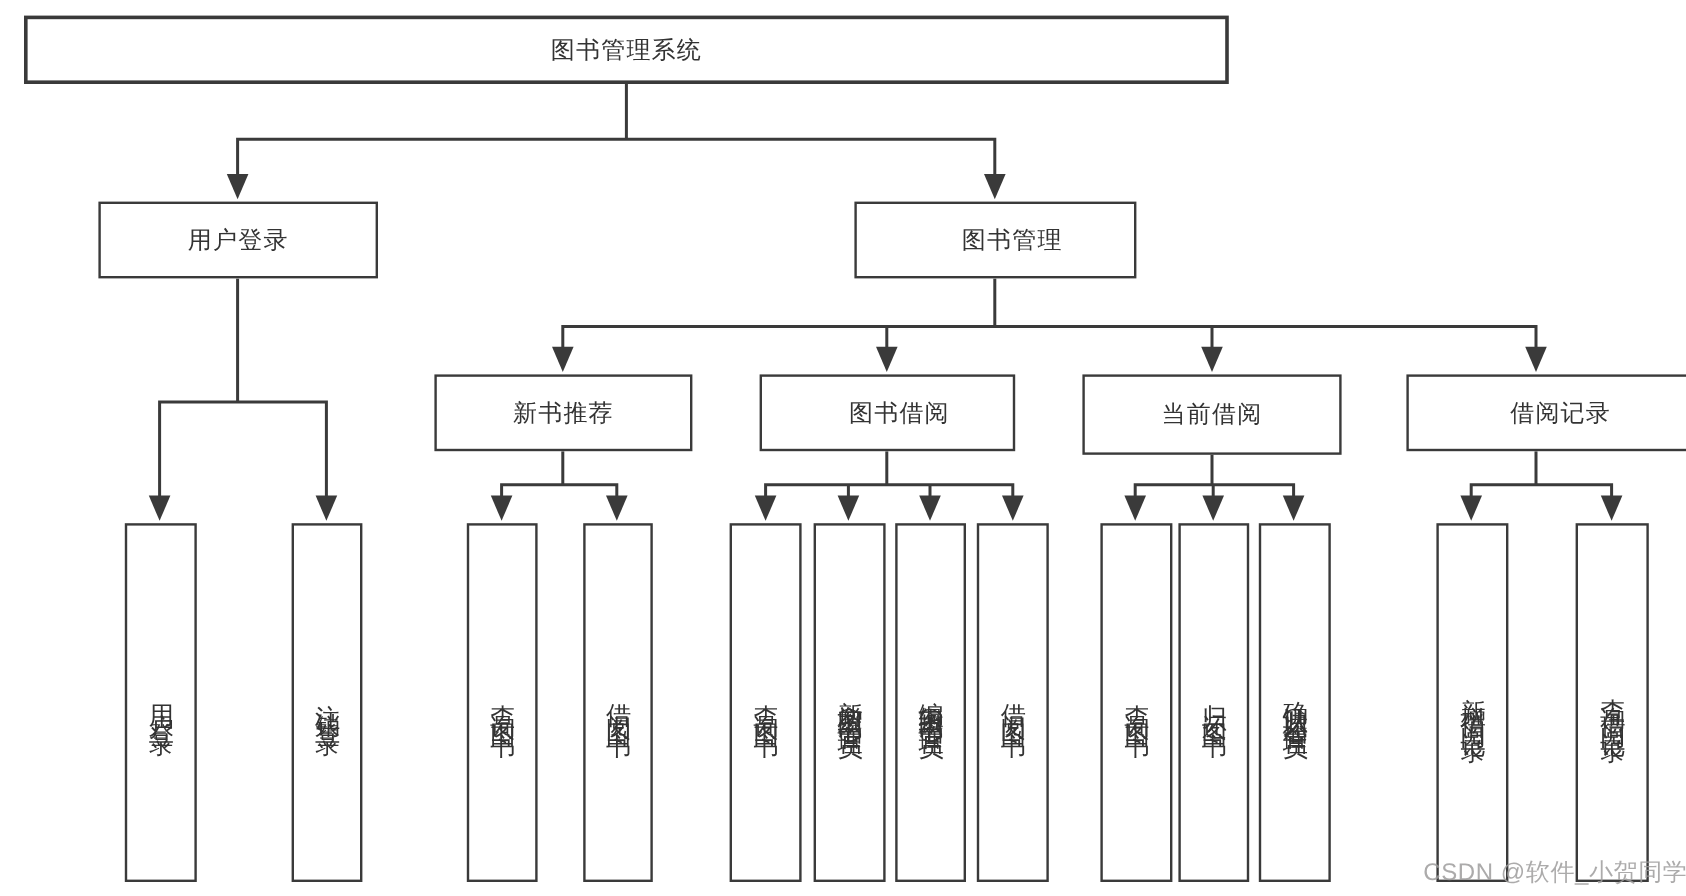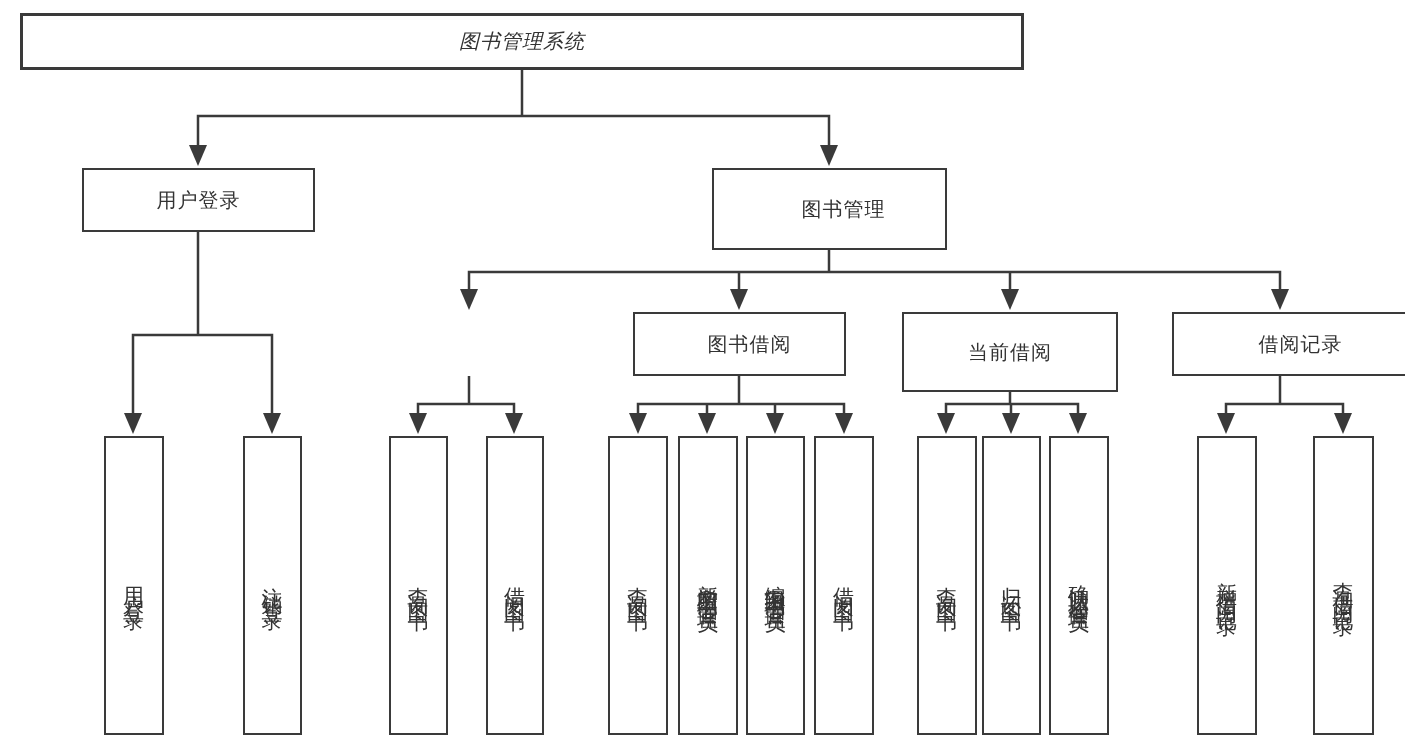--- a/index.html
+++ b/index.html
@@ -17,21 +17,21 @@
     background:#ffffff;
     border:2.5px solid #3a3a3a;
     box-sizing:border-box;
     color:#333333;
     display:flex;
     align-items:center;
     justify-content:center;
     z-index:2;
     text-align:center;
   }
-  .node.root{border-width:3px;font-style:italic;}
+  .node.root{border-width:3px;}
   .node.h{font-size:20px;letter-spacing:1px;white-space:nowrap;}
   .node.v{
     writing-mode:vertical-rl;
     text-orientation:mixed;
     font-size:21px;
     letter-spacing:8px;
     line-height:1;
   }
   .node.v.mid{letter-spacing:7px;}
   .node.v.tight{letter-spacing:4px;}
@@ -86,38 +86,40 @@
       <path d="M1002 413 L1020 413 L1011 434 Z"></path>
       <path d="M1069 413 L1087 413 L1078 434 Z"></path>
       <path d="M1217 413 L1235 413 L1226 434 Z"></path>
       <path d="M1334 413 L1352 413 L1343 434 Z"></path>
     </g>
   </svg>
 
   <div class="node h root" style="left:20px;top:13px;width:1004px;height:57px;">图书管理系统</div>
 
   <div class="node h" style="left:82px;top:168px;width:233px;height:64px;">用户登录</div>
-  <div class="node h" style="left:712px;top:168px;width:235px;height:82px;padding-left:28px;">图书管理</div>
+  <div class="node h" style="left:712px;top:168px;width:235px;height:64px;padding-left:28px;">图书管理</div>
 
+  <div class="node h" style="left:362px;top:312px;width:215px;height:64px;">新书推荐</div>
   <div class="node h" style="left:633px;top:312px;width:213px;height:64px;padding-left:20px;">图书借阅</div>
-  <div class="node h" style="left:902px;top:312px;width:216px;height:80px;">当前借阅</div>
+  <div class="node h" style="left:902px;top:312px;width:216px;height:67px;">当前借阅</div>
   <div class="node h" style="left:1172px;top:312px;width:257px;height:64px;">借阅记录</div>
 
   <div class="node v" style="left:104px;top:436px;width:60px;height:299px;">用户登录</div>
   <div class="node v" style="left:243px;top:436px;width:59px;height:299px;">注销登录</div>
 
   <div class="node v" style="left:389px;top:436px;width:59px;height:299px;">查询图书</div>
   <div class="node v" style="left:486px;top:436px;width:58px;height:299px;">借阅图书</div>
 
   <div class="node v" style="left:608px;top:436px;width:60px;height:299px;">查询图书</div>
   <div class="node v tight" style="left:678px;top:436px;width:60px;height:299px;">新增图书（管理员）</div>
   <div class="node v tight" style="left:746px;top:436px;width:59px;height:299px;">编辑图书（管理员）</div>
   <div class="node v" style="left:814px;top:436px;width:60px;height:299px;">借阅图书</div>
 
   <div class="node v" style="left:917px;top:436px;width:60px;height:299px;">查询图书</div>
   <div class="node v" style="left:982px;top:436px;width:59px;height:299px;">归还图书</div>
   <div class="node v tight" style="left:1049px;top:436px;width:60px;height:299px;">确认归还（管理员）</div>
 
   <div class="node v mid" style="left:1197px;top:436px;width:60px;height:299px;">新增借阅记录</div>
   <div class="node v mid" style="left:1313px;top:436px;width:61px;height:299px;">查询借阅记录</div>
 
+  <div class="watermark">CSDN @软件_小贺同学</div>
 
 </div>
 
 </body></html>

